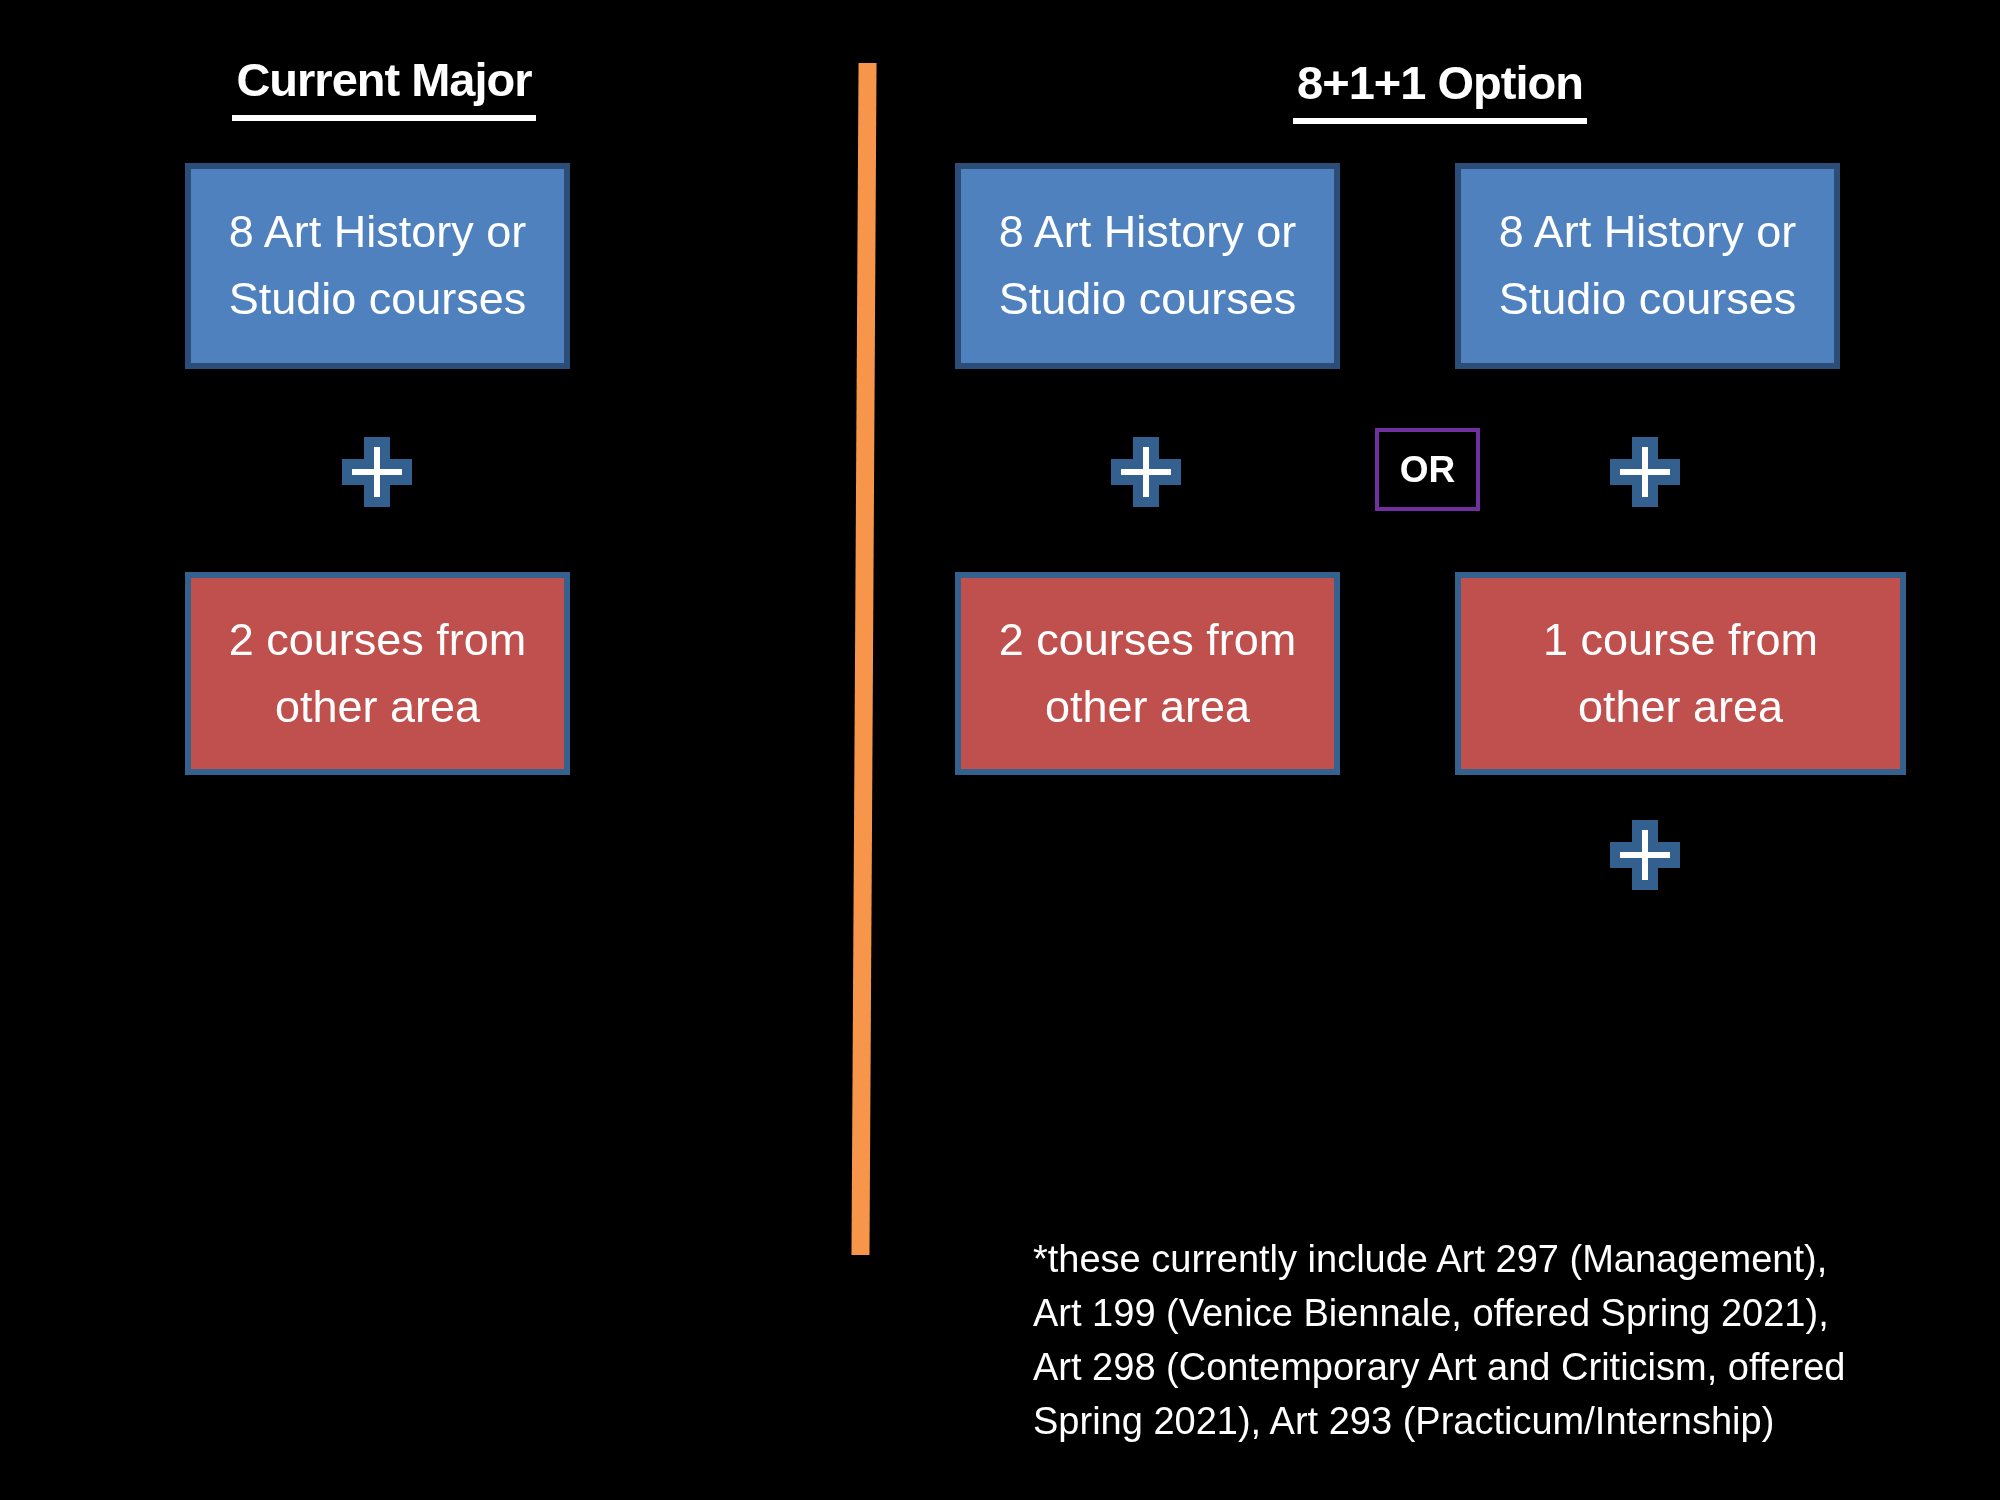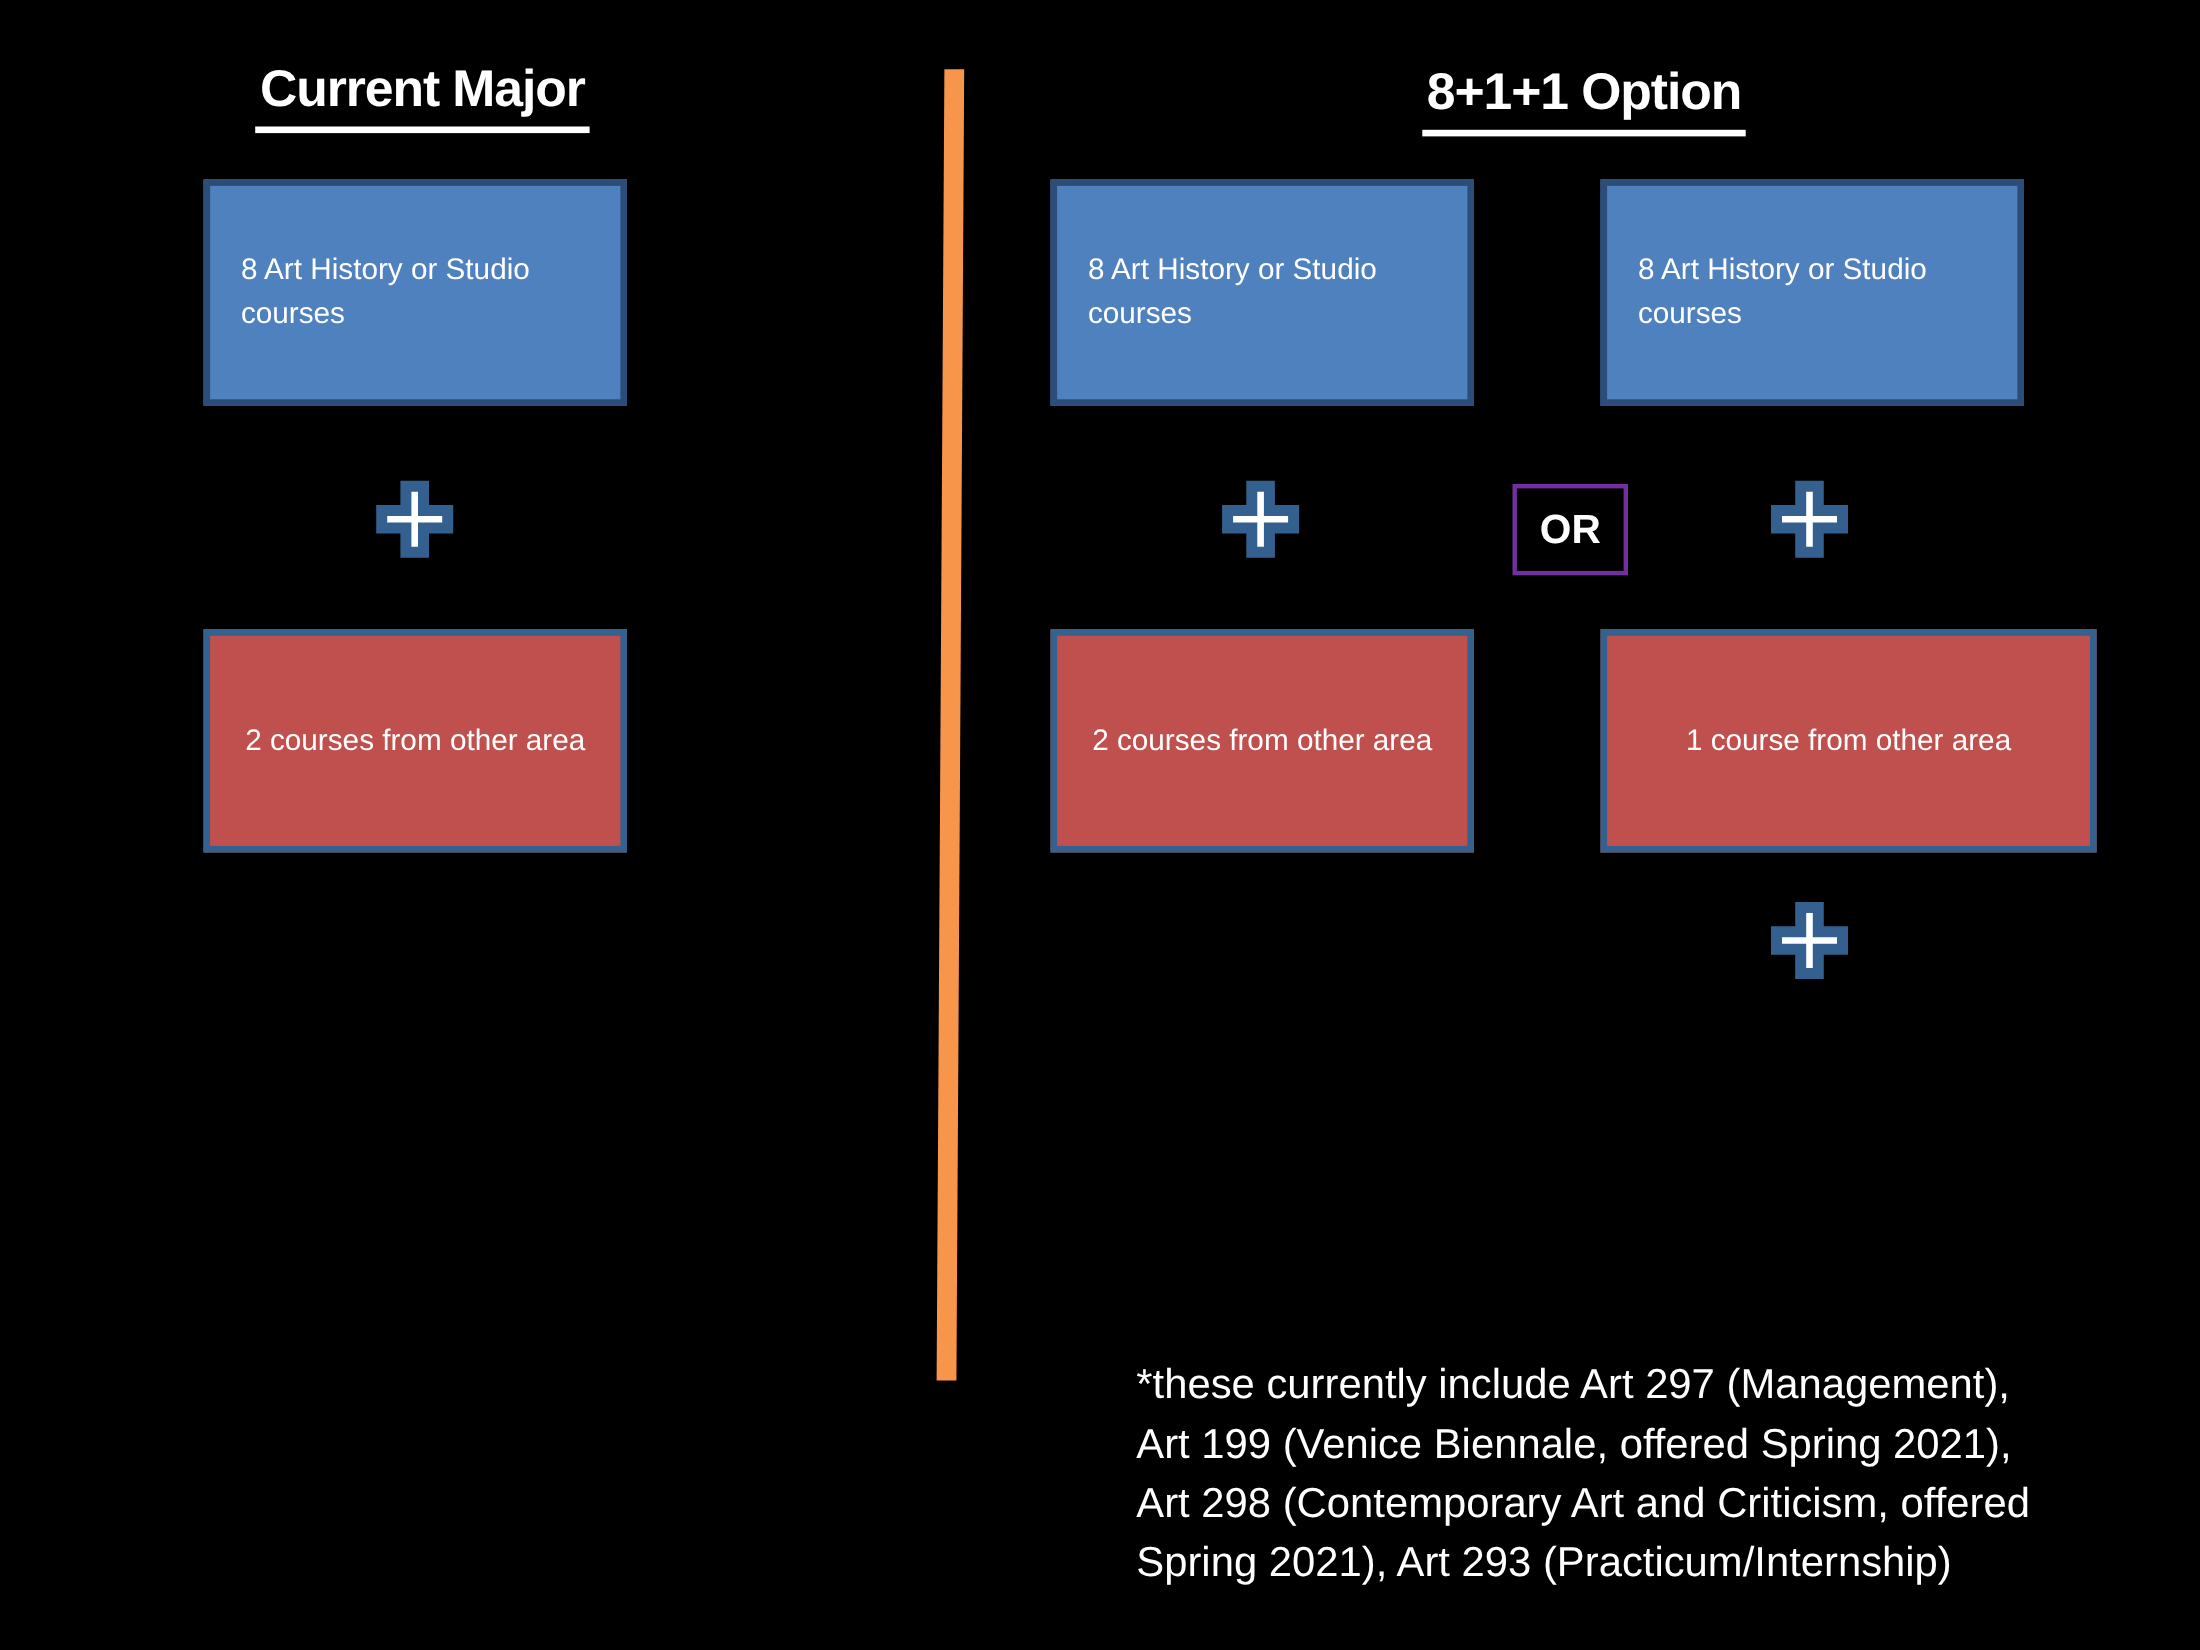--- a/index.html
+++ b/index.html
@@ -24,22 +24,23 @@
     display: inline-block;
     border-bottom: 6px solid #ffffff;
     padding: 0 4px 8px 4px;
   }
   .box {
     position: absolute;
     box-sizing: border-box;
     display: flex;
     align-items: center;
     justify-content: center;
+    text-align: center;
     color: #ffffff;
-    font-size: 27px;
+    font-size: 45px;
     line-height: 1.48;
     padding: 10px 28px;
   }
   .box-blue {
     background: #4e81bd;
     border: 6px solid #2d4d79;
   }
   .box-red {
     background: #c0504d;
     border: 6px solid #35618f;
@@ -57,21 +58,20 @@
     height: 83px;
     box-sizing: border-box;
     border: 4px solid #7030a0;
     background: #000000;
     display: flex;
     align-items: center;
     justify-content: center;
     color: #ffffff;
     font-size: 37px;
     font-weight: bold;
-    margin-top: 12px;
   }
   .divider {
     position: absolute;
     left: 855px;
     top: 63px;
     width: 18px;
     height: 1192px;
     background: #f7964a;
     transform: rotate(0.34deg);
   }

